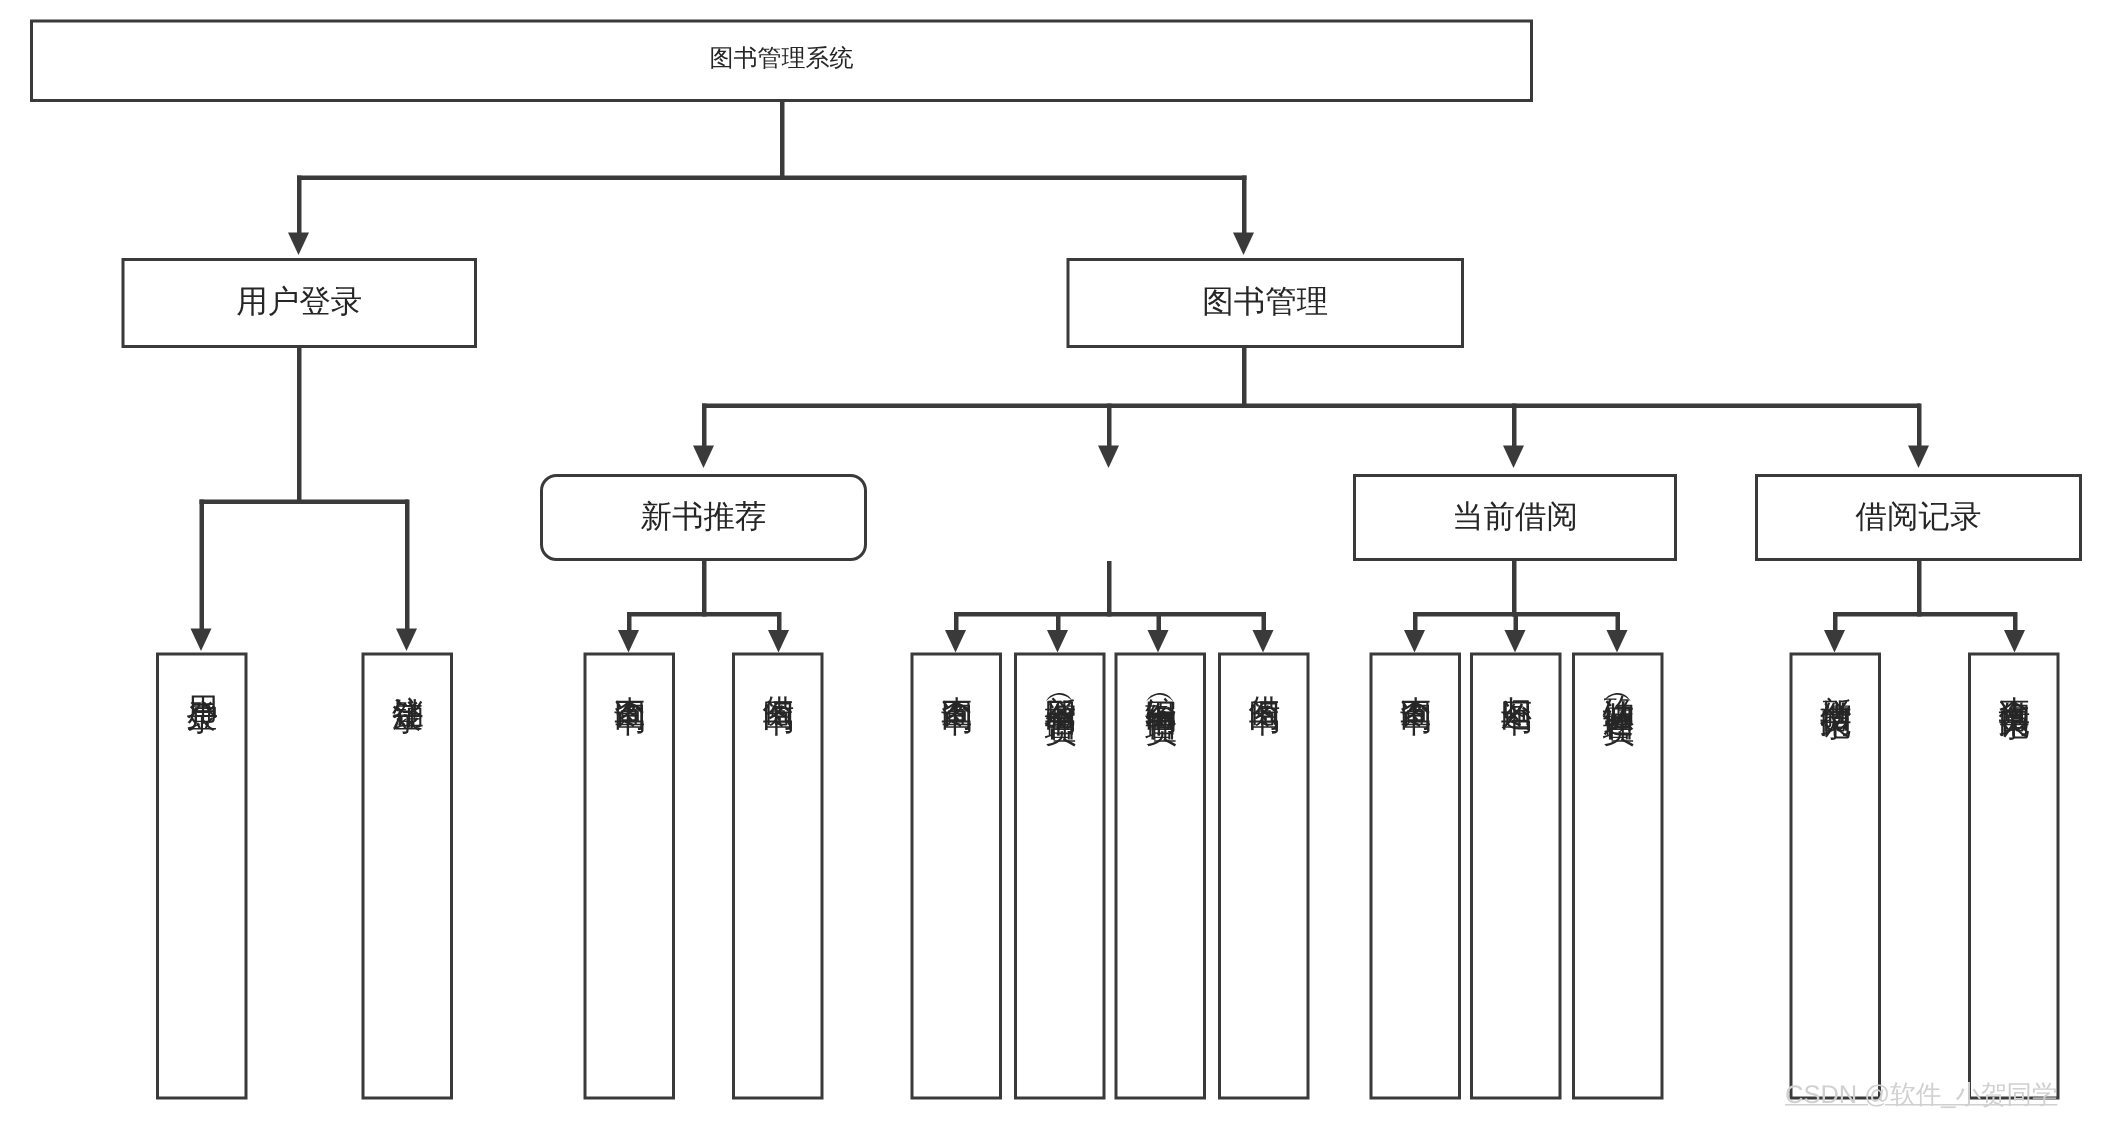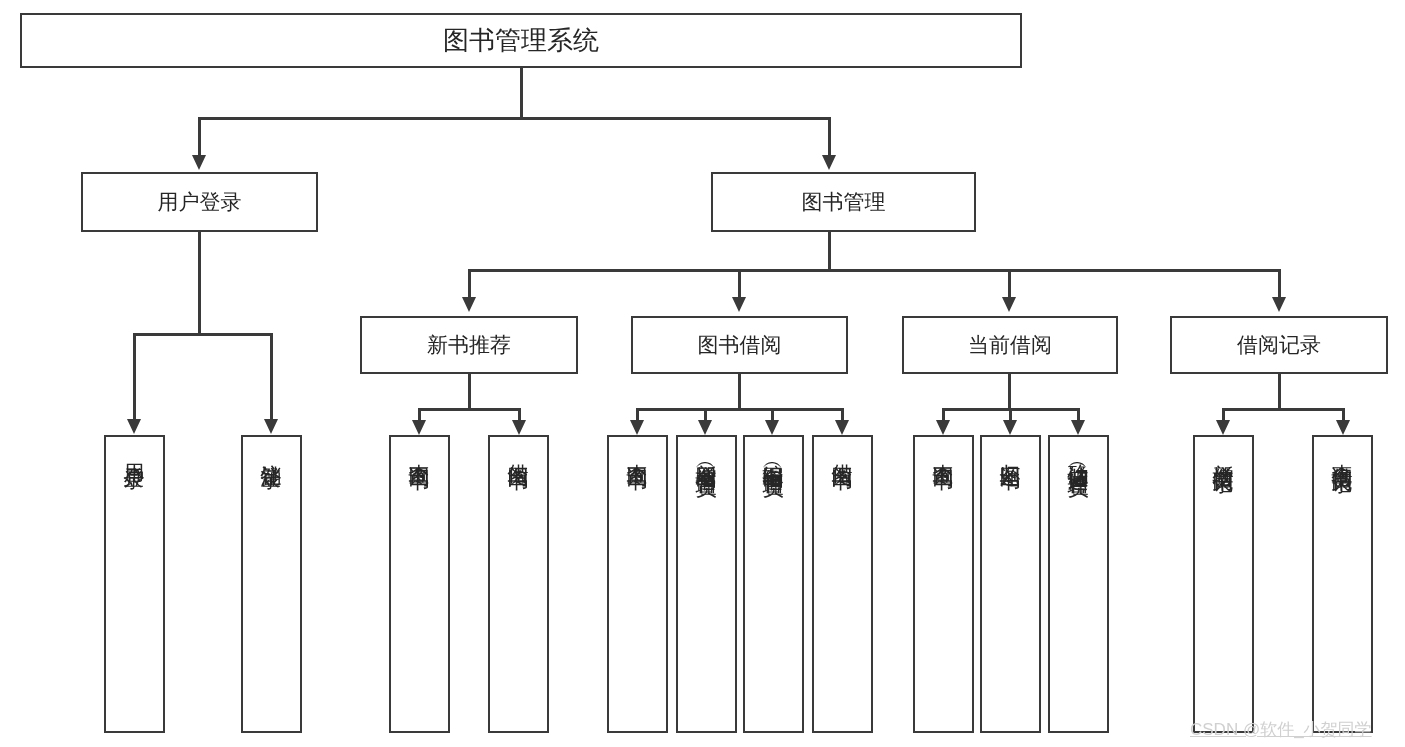--- a/index.html
+++ b/index.html
@@ -18,21 +18,21 @@
   }
   .node .lbl{
     display:block;
     text-align:center;
     line-height:1.18;
     white-space:nowrap;
     color:#262626;
   }
   
   .node.h .lbl{font-size:21px;}
-  .node.root .lbl{font-size:26px;}
+  .node.root .lbl{font-size:16px;}
   
   .node.v{align-items:flex-start;padding-top:10px;}
   .node.v .lbl{
     writing-mode:vertical-rl;
     text-orientation:upright;
     font-size:21px;
     letter-spacing:2px;
     line-height:1;
   }
 
@@ -93,25 +93,22 @@
   <div class="edge hline" style="left:468px;top:269px;width:812px;"></div>
   <div class="edge vline" style="left:468px;top:269px;height:30px;"></div>
   <div class="arrow" style="left:462px;top:297px;"></div>
   <div class="edge vline" style="left:738px;top:269px;height:30px;"></div>
   <div class="arrow" style="left:732px;top:297px;"></div>
   <div class="edge vline" style="left:1008px;top:269px;height:30px;"></div>
   <div class="arrow" style="left:1002px;top:297px;"></div>
   <div class="edge vline" style="left:1278px;top:269px;height:30px;"></div>
   <div class="arrow" style="left:1272px;top:297px;"></div>
 
-  <div class="node h" style="left:360px;top:316px;width:218px;height:58px;">
+  <div class="node h" style="left:360px;top:316px;width:218px;height:58px;border-radius:11px;">
     <span class="lbl">新书推荐</span>
-  </div>
-  <div class="node h" style="left:631px;top:316px;width:217px;height:58px;">
-    <span class="lbl">图书借阅</span>
   </div>
   <div class="node h" style="left:902px;top:316px;width:216px;height:58px;">
     <span class="lbl">当前借阅</span>
   </div>
   <div class="node h" style="left:1170px;top:316px;width:218px;height:58px;">
     <span class="lbl">借阅记录</span>
   </div>
 
   <div class="edge vline" style="left:468px;top:374px;height:37px;"></div>
   <div class="edge hline" style="left:418px;top:408px;width:102px;"></div>

